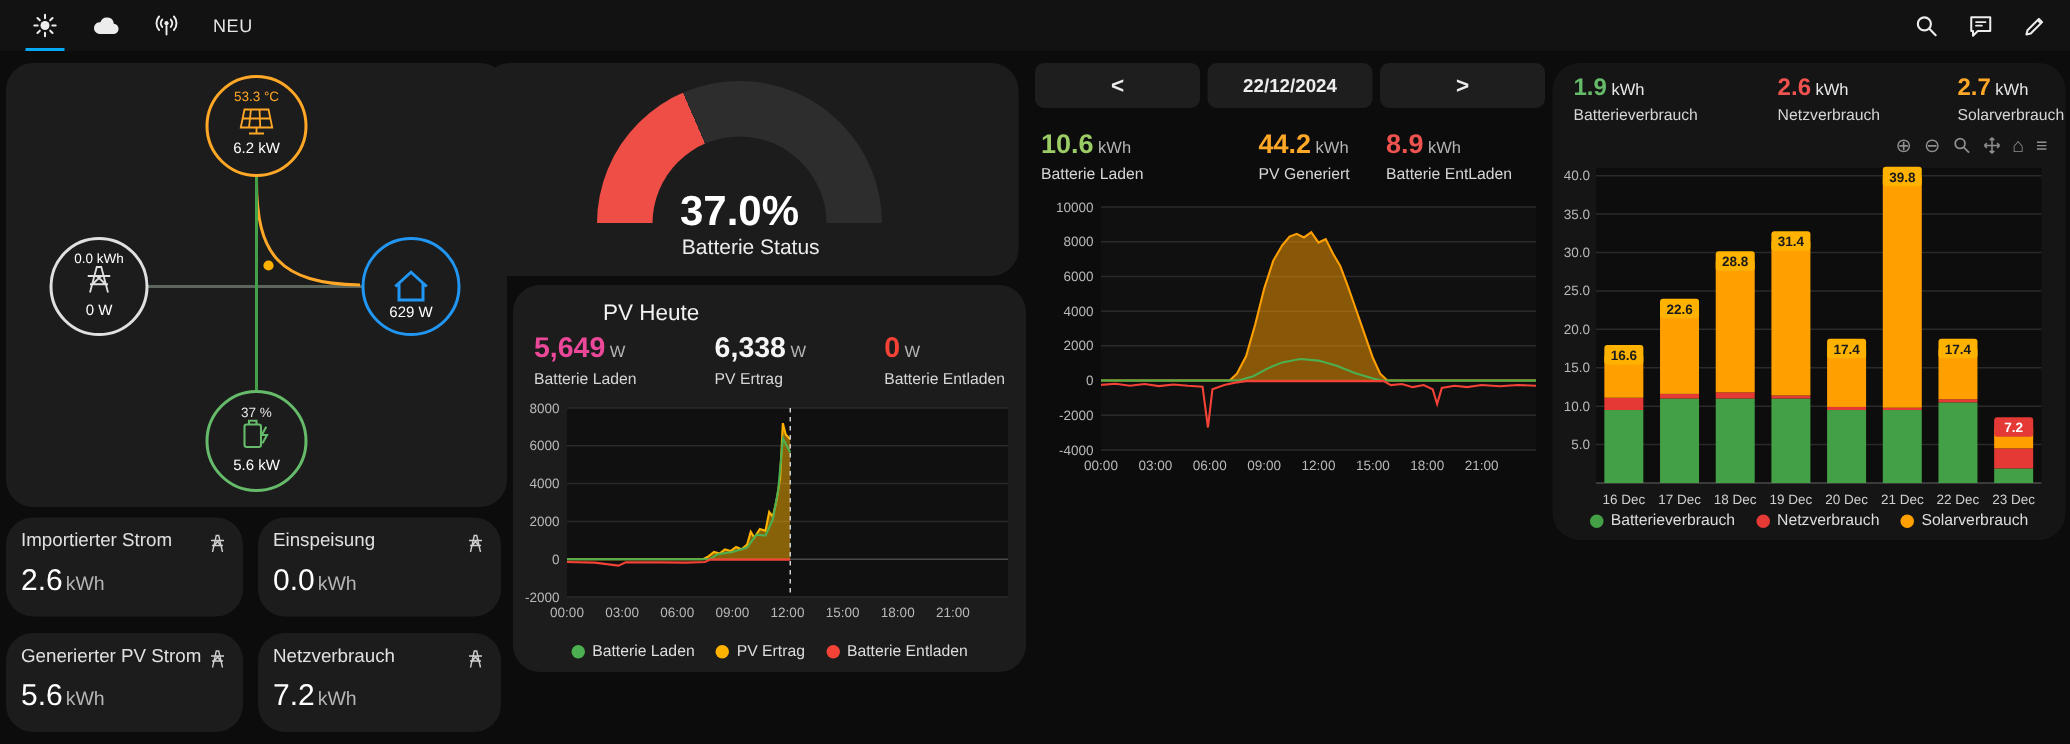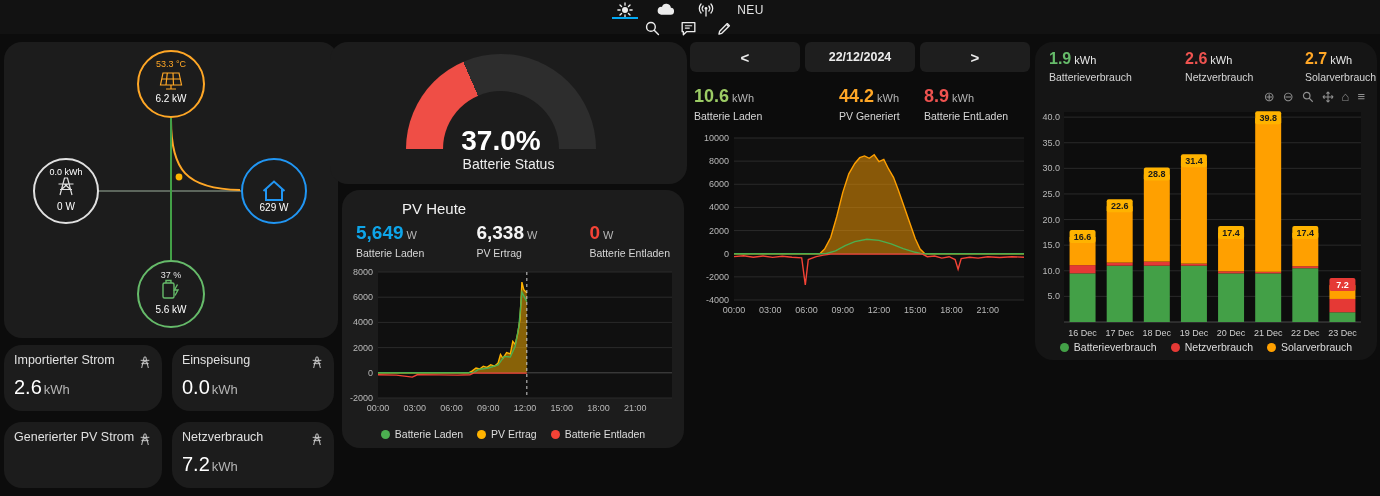--- a/index.html
+++ b/index.html
@@ -3,41 +3,41 @@
 <meta charset="utf-8">
 <style>
   html,body{margin:0;padding:0;}
   body{
     width:1380px;height:496px;position:relative;overflow:hidden;
     background:#0c0c0c;color:#e8e8e8;
     font-family:"Liberation Sans",sans-serif;
   }
   
   .topbar{position:absolute;left:0;top:0;width:1380px;height:34px;background:#121212;
-    display:flex;align-items:center;justify-content:space-between;box-sizing:border-box;padding:0 10px;flex-direction:column;}
+    display:flex;align-items:center;justify-content:space-between;box-sizing:border-box;padding:0 10px;}
   .topbar-left{display:flex;align-items:stretch;height:100%;}
   .tab{display:flex;align-items:center;justify-content:center;padding:0 11px;position:relative;cursor:pointer;}
   .tab.active::after{content:"";position:absolute;left:7px;right:7px;bottom:0;height:2px;background:#03a9f4;}
   .tab-label{font-size:12px;color:#e4e4e4;letter-spacing:.4px;}
   .topbar-right{display:flex;align-items:center;gap:17px;padding-right:4px;}
   .icon-btn{cursor:pointer;display:flex;align-items:center;}
   
   .card{position:absolute;background:#1c1c1c;border-radius:18px;box-sizing:border-box;}
   #flow-card{left:4px;top:42px;width:334px;height:296px;}
   .stat-card{height:66px;padding:8px 10px;}
   #stat-0{left:4px;top:345px;width:158px;}
   #stat-1{left:172px;top:345px;width:162px;}
   #stat-2{left:4px;top:422px;width:158px;}
   #stat-3{left:172px;top:422px;width:162px;}
   .stat-title{font-size:12.5px;color:#e0e0e0;}
   .stat-value{font-size:20px;color:#ffffff;margin-top:9px;}
   .stat-value .unit{font-size:13px;color:#b5b5b5;margin-left:2px;}
   .stat-icon{position:absolute;top:9px;right:9px;}
   
-  #gauge-card{left:330px;top:42px;width:357px;height:142px;}
+  #gauge-card{left:322px;top:42px;width:357px;height:142px;}
   .gauge-wrap{position:absolute;left:76px;top:12px;width:190px;height:95px;}
   .gauge-arc{position:absolute;inset:0;overflow:hidden;--gauge-angle:66.6deg;--gauge-color:#ef4e46;}
   .gauge-arc::before{content:"";position:absolute;left:0;top:0;width:190px;height:190px;border-radius:50%;
     background:conic-gradient(from 270deg,var(--gauge-color) 0deg var(--gauge-angle),#2d2d2d var(--gauge-angle) 180deg,transparent 180deg 360deg);}
   .gauge-arc::after{content:"";position:absolute;left:37px;top:37px;width:116px;height:116px;border-radius:50%;background:#1c1c1c;}
   .gauge-value{position:absolute;left:0;right:0;bottom:-8px;text-align:center;font-size:28px;font-weight:bold;color:#fff;}
   .gauge-caption{position:absolute;left:0;right:0;top:114px;text-align:center;font-size:14px;color:#ececec;}
   
   #pv-card{left:342px;top:190px;width:342px;height:258px;}
   .card-title{position:absolute;left:14px;top:10px;font-size:15px;color:#f2f2f2;margin-left:46px;}
@@ -195,20 +195,21 @@
   <svg class="stat-icon" width="16" height="16" viewBox="0 0 24 24">
       <path d="M7 21 L10.8 4.5 H13.2 L17 21 M5.5 9.5 H18.5 M6.5 14.5 H17.5 M10.8 9.5 L15.5 14.5 M13.2 9.5 L8.5 14.5" fill="none" stroke="#cfcfcf" stroke-width="1.4"></path>
     </svg>
   <div class="stat-value"><span>0.0</span><span class="unit">kWh</span></div>
 </div>
 <div class="card stat-card" id="stat-2">
   <div class="stat-title">Generierter PV Strom</div>
   <svg class="stat-icon" width="16" height="16" viewBox="0 0 24 24">
       <path d="M7 21 L10.8 4.5 H13.2 L17 21 M5.5 9.5 H18.5 M6.5 14.5 H17.5 M10.8 9.5 L15.5 14.5 M13.2 9.5 L8.5 14.5" fill="none" stroke="#cfcfcf" stroke-width="1.4"></path>
     </svg>
+  <div class="stat-value"><span>5.6</span><span class="unit">kWh</span></div>
 </div>
 <div class="card stat-card" id="stat-3">
   <div class="stat-title">Netzverbrauch</div>
   <svg class="stat-icon" width="16" height="16" viewBox="0 0 24 24">
       <path d="M7 21 L10.8 4.5 H13.2 L17 21 M5.5 9.5 H18.5 M6.5 14.5 H17.5 M10.8 9.5 L15.5 14.5 M13.2 9.5 L8.5 14.5" fill="none" stroke="#cfcfcf" stroke-width="1.4"></path>
     </svg>
   <div class="stat-value"><span>7.2</span><span class="unit">kWh</span></div>
 </div>
 
 <div class="card" id="gauge-card">
@@ -216,21 +217,21 @@
     <div class="gauge-arc" style="--gauge-angle: 66.6deg; --gauge-color: #ef4e46;"></div>
     <div class="gauge-value">37.0%</div>
   </div>
   <div class="gauge-caption">Batterie Status</div>
 </div>
 
 <div class="card" id="pv-card">
   <div class="card-title">PV Heute</div>
   <div class="pv-stats">
     <div>
-      <div><span class="big" style="color: #0ea5e9; text-align: right;">5,649</span><span class="unit">W</span></div>
+      <div><span class="big" style="color: #ec4899; text-align: right;">5,649</span><span class="unit">W</span></div>
       <div class="stat-label">Batterie Laden</div>
     </div>
     <div>
       <div><span class="big" style="color: rgb(245, 245, 245);">6,338</span><span class="unit">W</span></div>
       <div class="stat-label">PV Ertrag</div>
     </div>
     <div>
       <div><span class="big" style="color: rgb(244, 67, 54);">0</span><span class="unit">W</span></div>
       <div class="stat-label">Batterie Entladen</div>
     </div>

